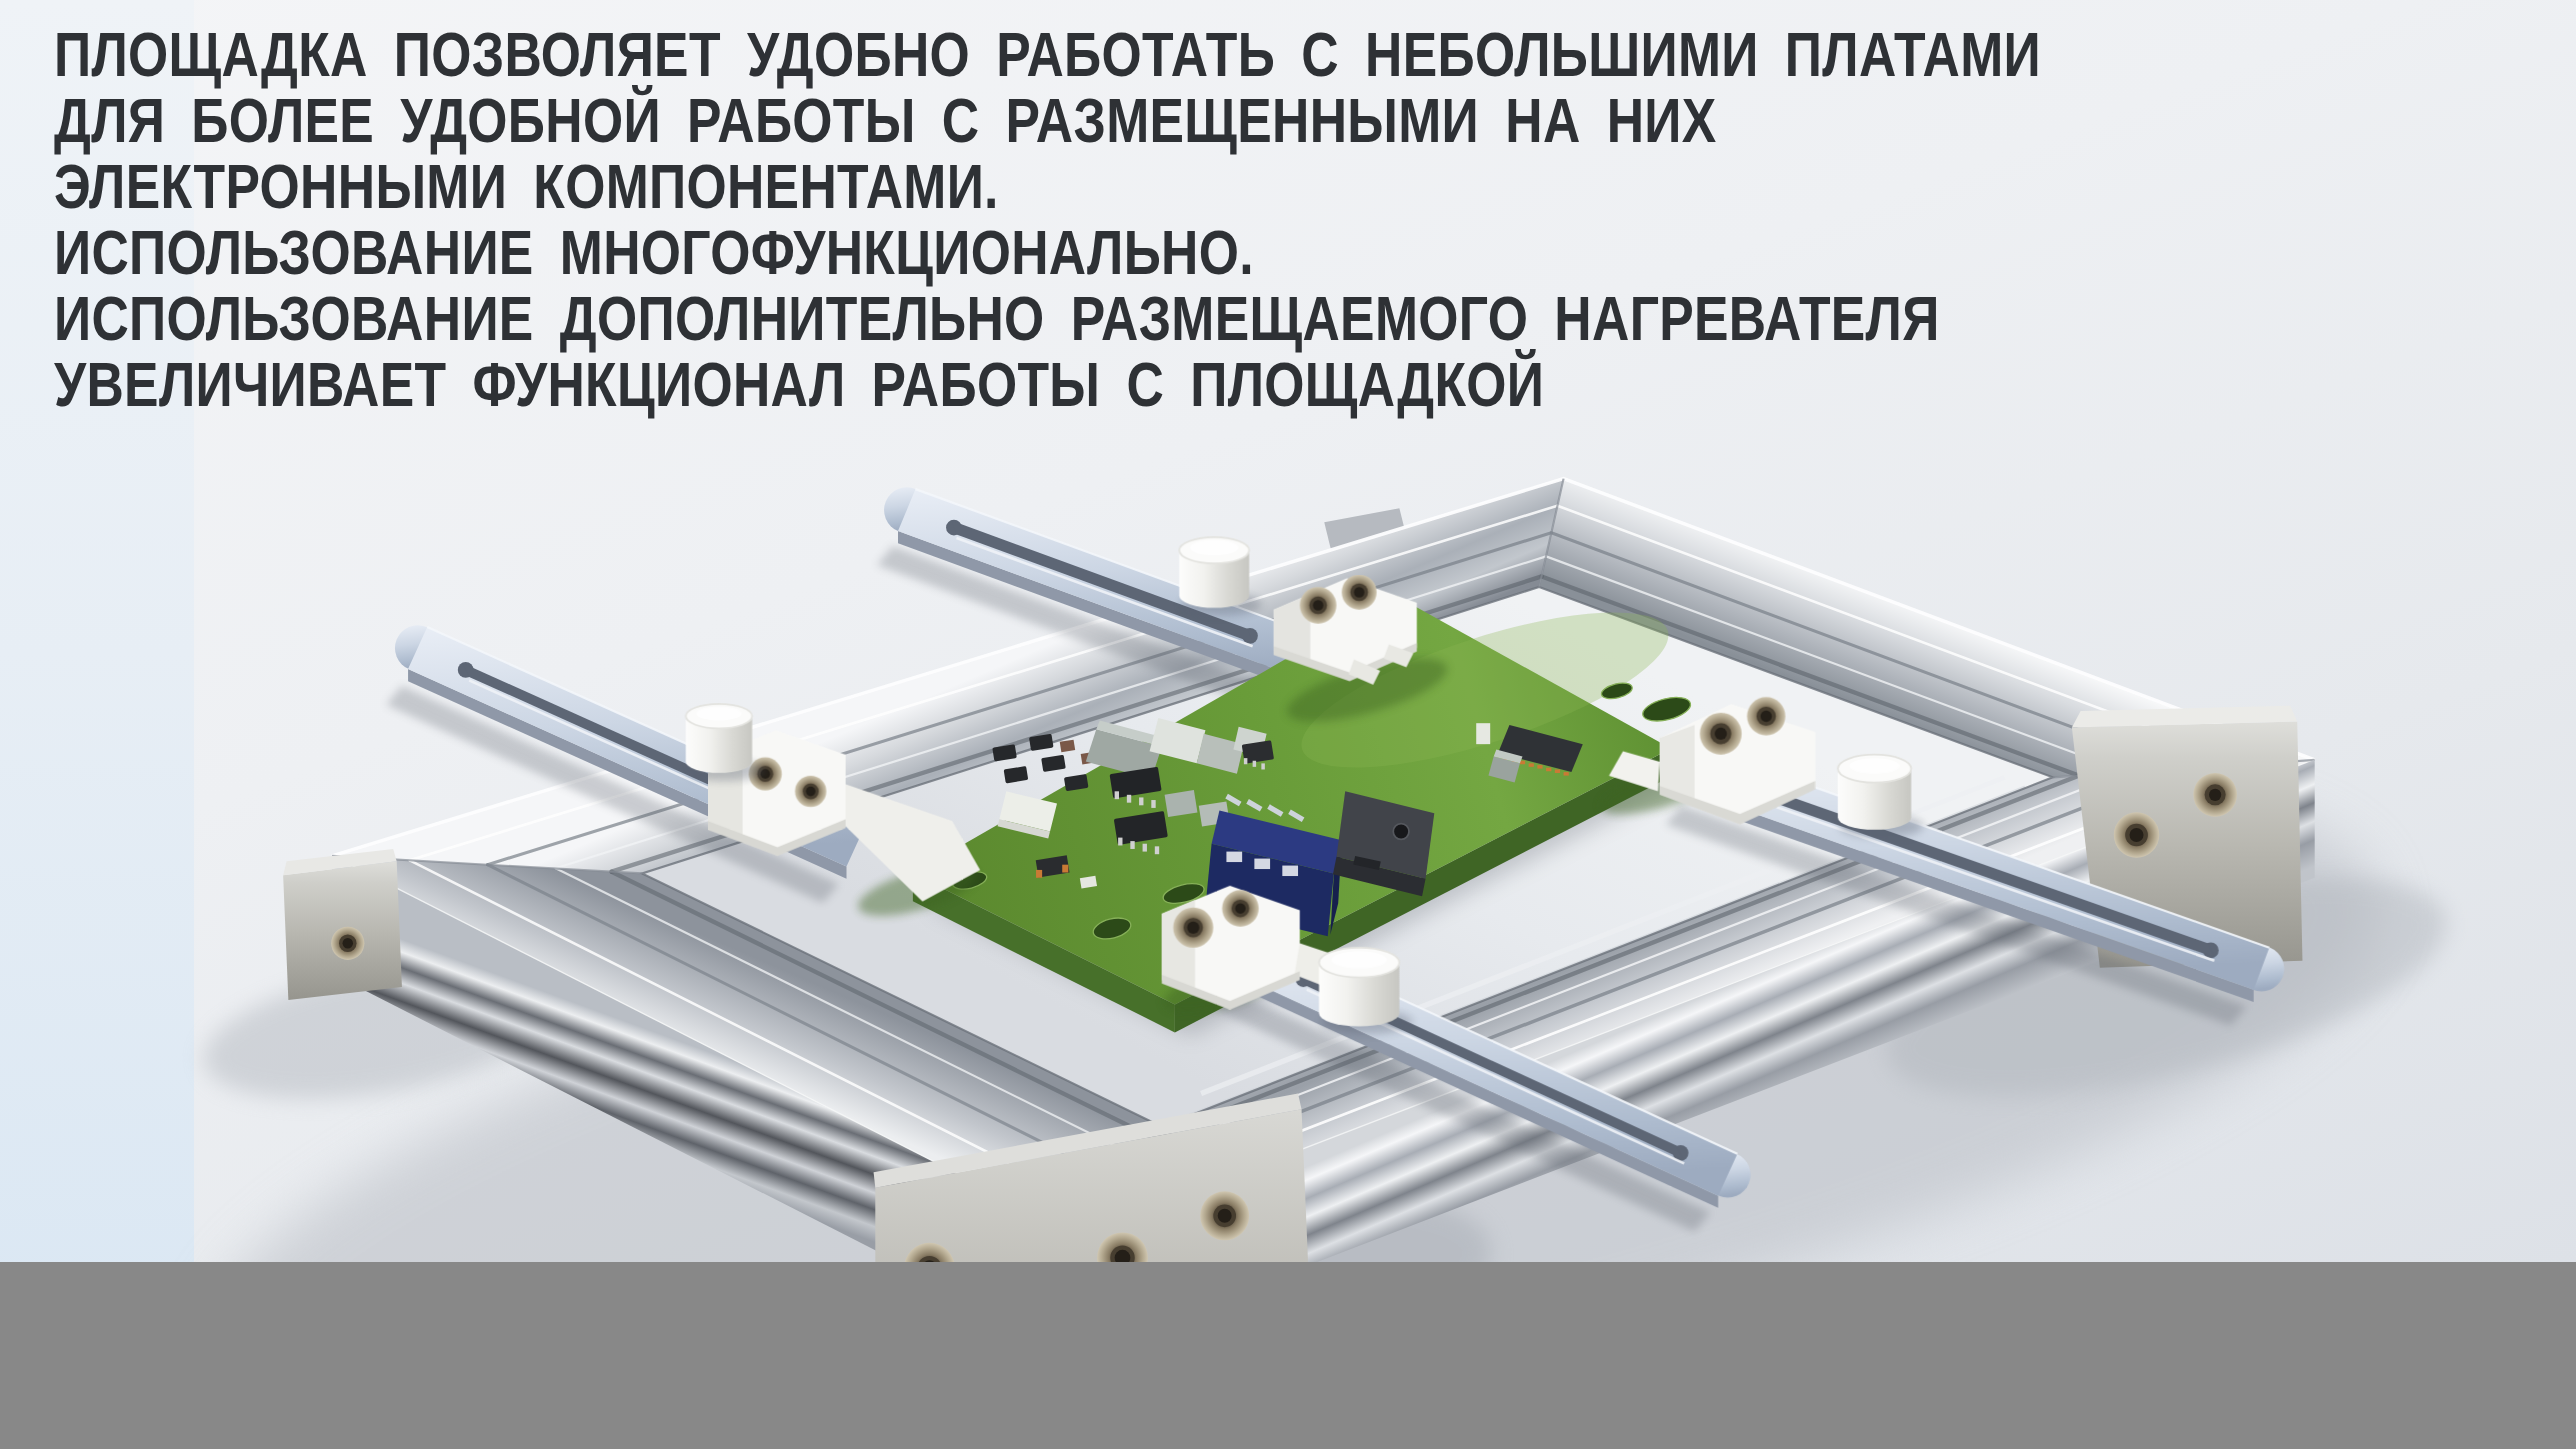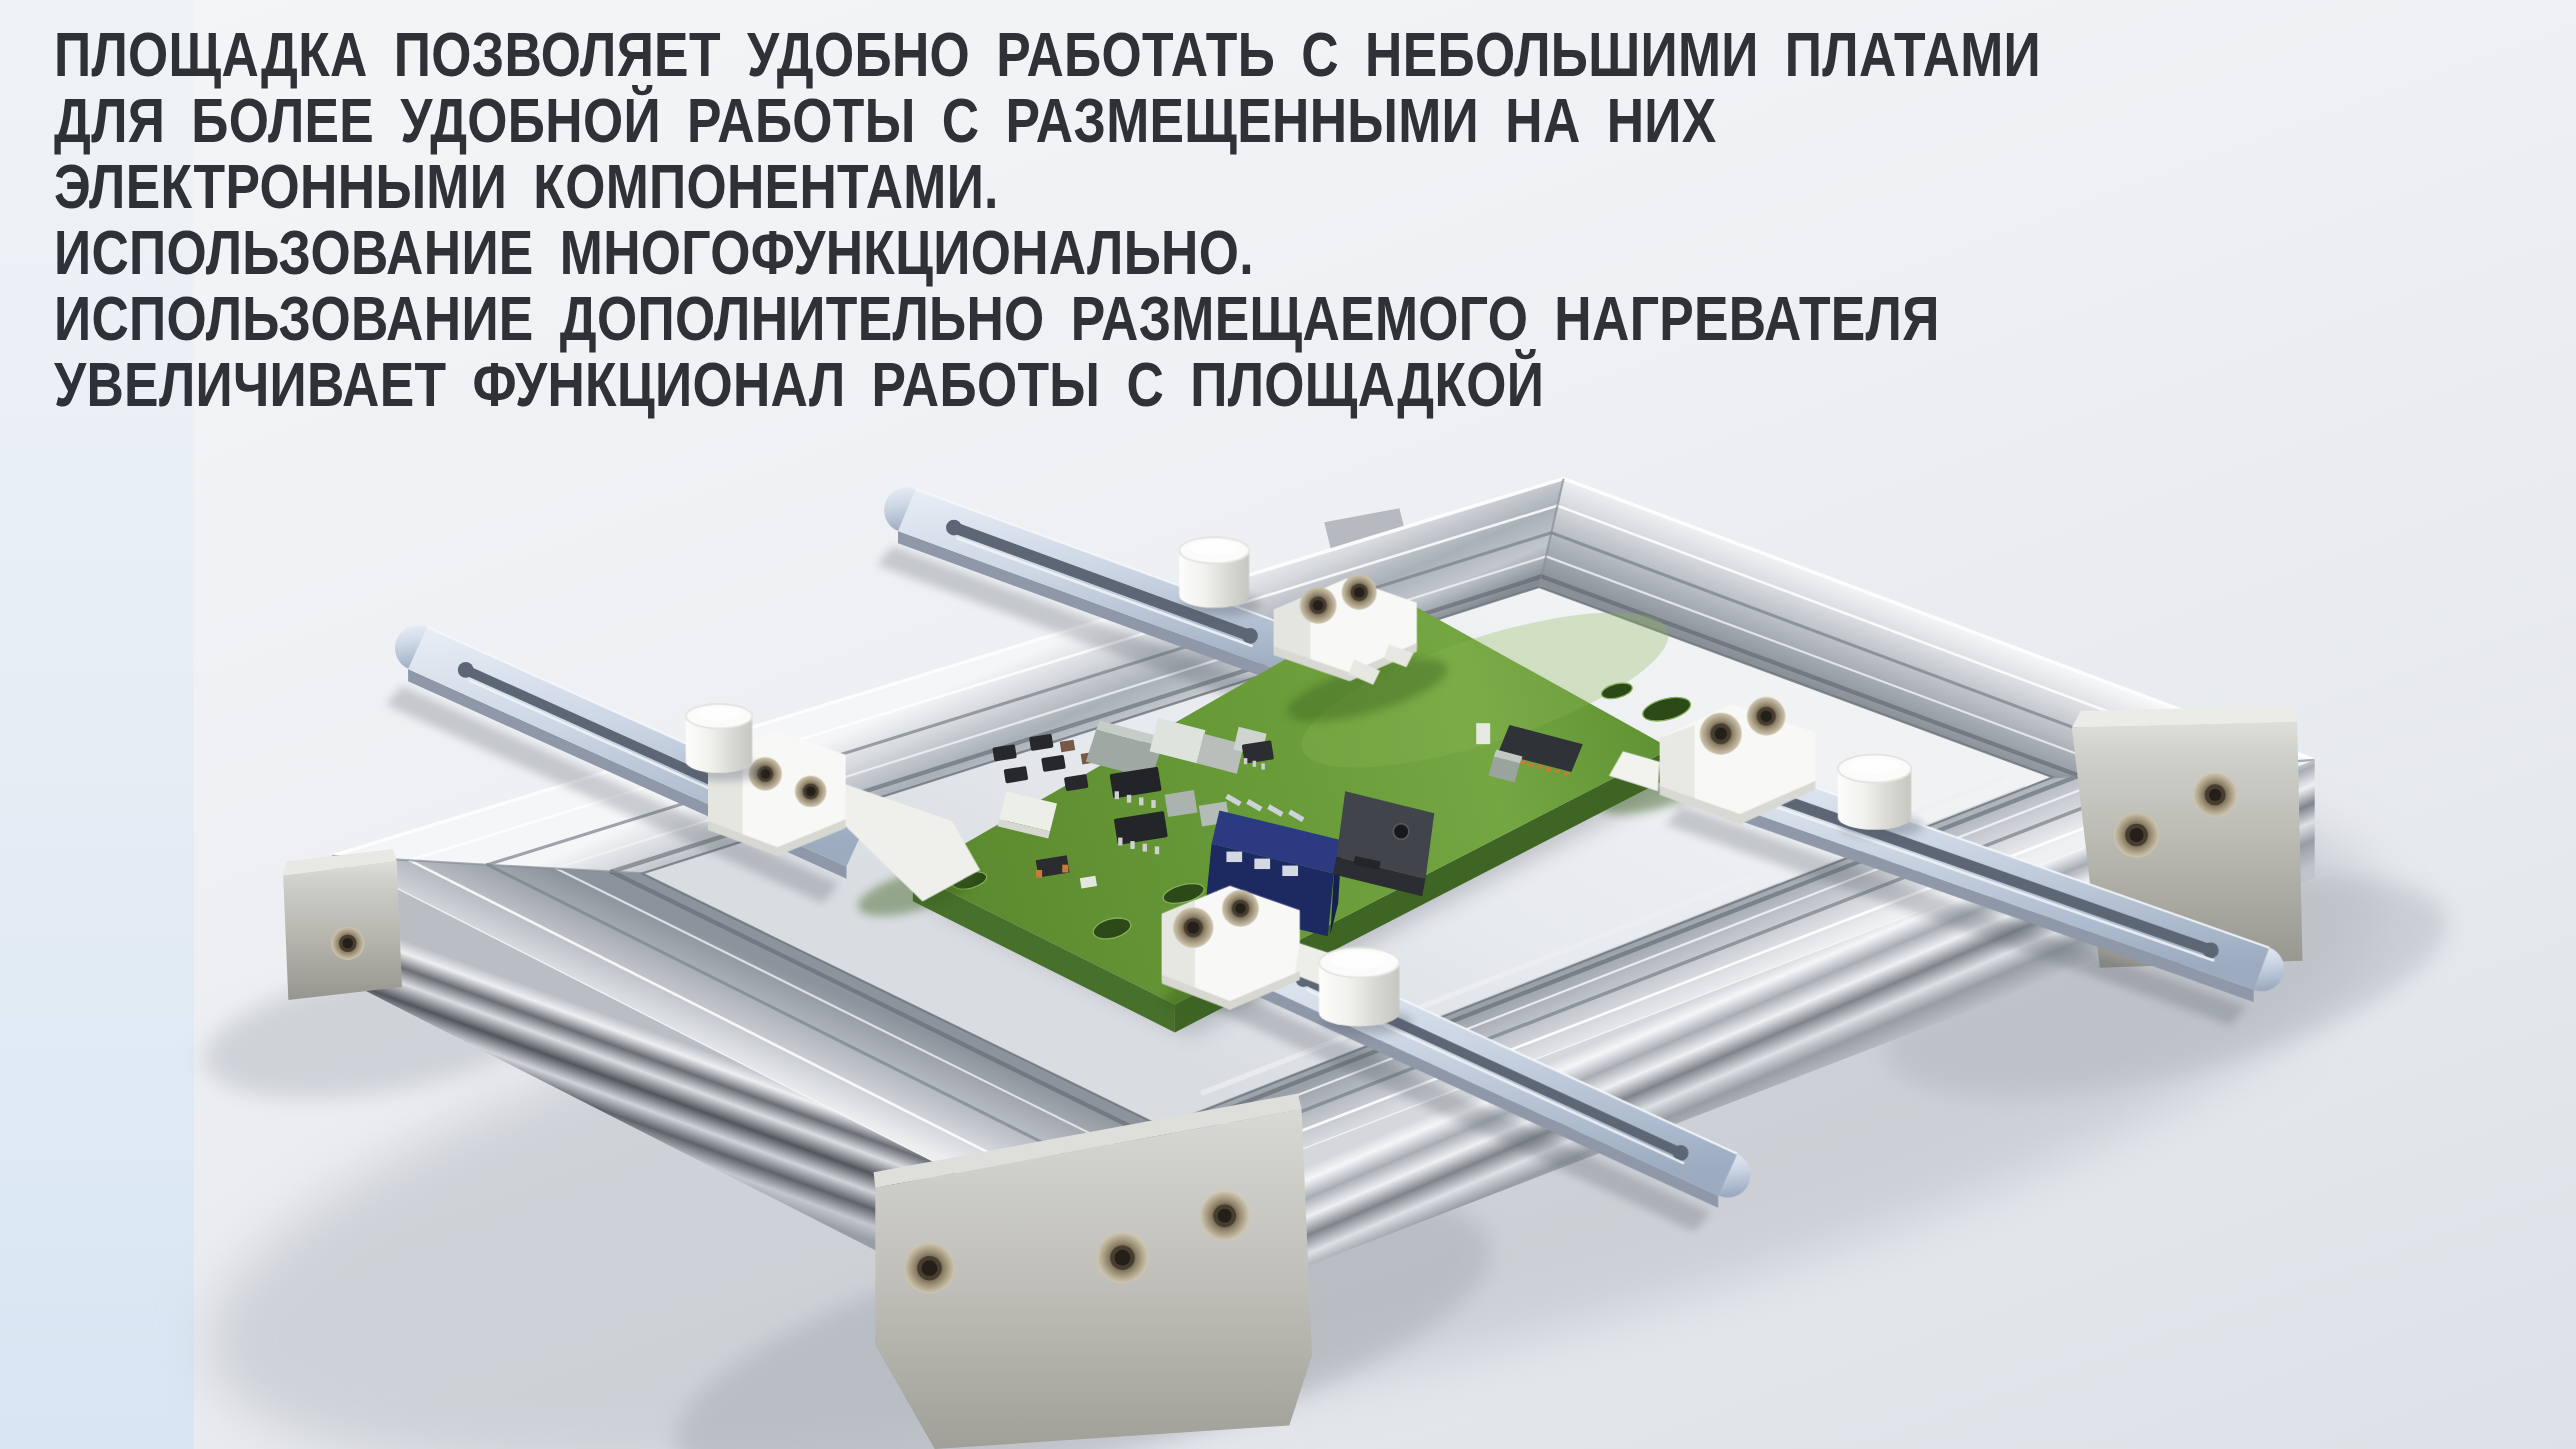--- a/index.html
+++ b/index.html
@@ -1,18 +1,18 @@
 <!DOCTYPE html>
 <html style="--text-color: #2e3135; --bg-top: #f4f5f7; --bg-bottom: #dde1e7; --strip-top: #eff3f7; --strip-bottom: #d8e6f3; --metal-light: #f2f3f5; --metal-dark: #8f959e; --bar-steel: #c9d4e4; --clamp-white: #f7f7f5; --pcb-green: #679a39; --pcb-side-green: #44702a; --connector-blue: #2c3a82; --screw-tan: #9c9077;font-size:14px"><head>
 <meta charset="utf-8">
 <style>
   html,body{margin:0;padding:0;background:#888;}
   .stage{
     position:relative;
-    width:2576px;height:1449px;
+    width:2576px;height:1262px;
     overflow:hidden;
     font-family:"Liberation Sans", sans-serif;
     background:linear-gradient(160deg, var(--bg-top,#f4f5f7) 0%, #eef0f3 40%, #e6e9ed 72%, var(--bg-bottom,#dde1e7) 100%);
   }
   .left-strip{
     position:absolute;left:0;top:0;width:194px;height:1449px;
     background:linear-gradient(180deg, var(--strip-top,#eff3f7) 0%, #e7eef5 45%, var(--strip-bottom,#d8e6f3) 100%);
   }
   .text-block{
     position:absolute;left:54px;top:21px;width:2481px;

